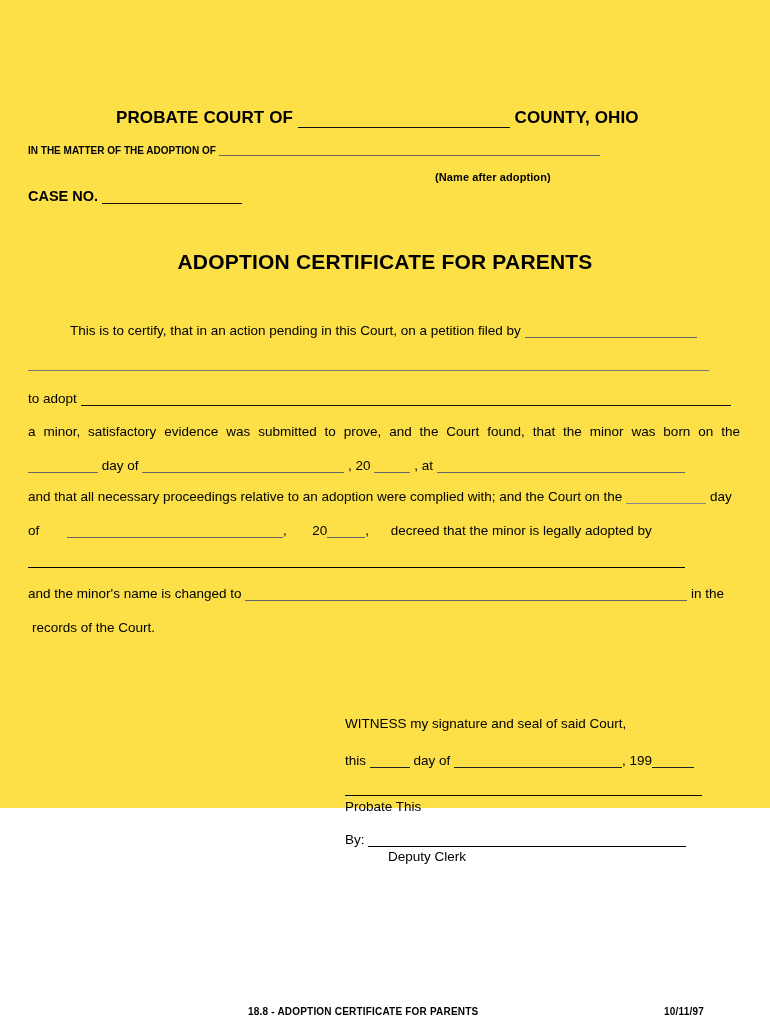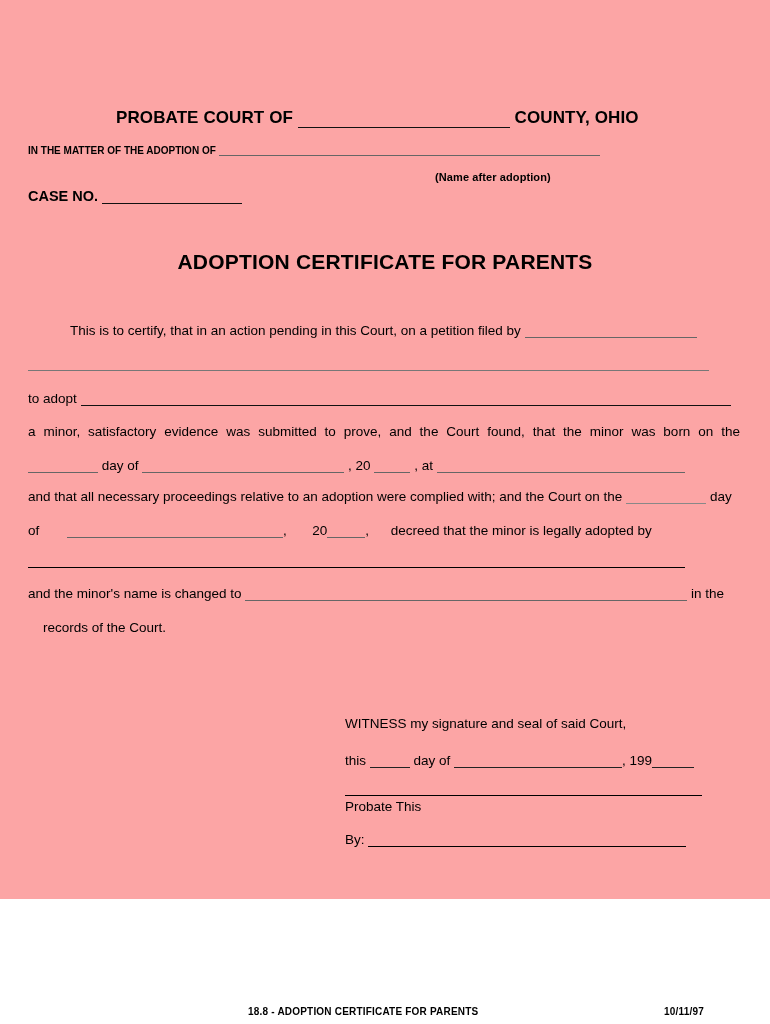--- a/index.html
+++ b/index.html
@@ -13,22 +13,22 @@
     position: relative;
     font-family: "Liberation Sans", sans-serif;
     color: #000000;
     overflow: hidden;
   }
 
   .page {
     position: absolute;
     left: 0; top: 0;
     width: 770px;
-    height: 899px;
-    background: #fca5a5;
+    height: 808px;
+    background: #fde047;
   }
 
   
   .rule {
     display: inline-block;
     vertical-align: bottom;
     border-bottom: 1px solid #444;
     height: 0.92em;
   }
   .rule.dark { border-bottom-color: #111; }
@@ -216,41 +216,42 @@
     </div>
 
     <hr class="hr-full dark" style="position:absolute; left:0; top:243px; width:657px;">
 
     <div class="bl" style="position:absolute; left:0; top:263px;">
       <span>and the minor's name is changed to</span>
       <span class="rule" style="width:442px;border-bottom-color:#666;"></span>
       <span>in the</span>
     </div>
 
-    <div class="bl" style="position:absolute; left:15px; top:297px;">records of the Court.</div>
+    <div class="bl" style="position:absolute; left:4px; top:297px;">records of the Court.</div>
   </div>
 
   <div id="sig-block">
 
     <div class="sig-line">WITNESS my signature and seal of said Court,</div>
 
     <div class="sig-line" style="margin-top:22px;">
       <span>this</span>
       <span class="rule" style="width:40px;border-bottom-color:#222;"></span>
       <span>day of</span>
       <span class="rule" style="width:168px;border-bottom-color:#222;"></span><span>, 199</span><span class="rule" style="width:42px;border-bottom-color:#222;"></span>
     </div>
 
     <div id="sig-judge-rule"></div>
     <div class="sig-role">Probate This</div>
 
     <div class="sig-by">
       <span>By:</span>
       <span class="rule"></span>
     </div>
+    <div class="sig-deputy">Deputy Clerk</div>
   </div>
 
   <div id="footer">
     <span>18.8 - ADOPTION CERTIFICATE FOR PARENTS</span>
     <span>10/11/97</span>
   </div>
 
 </div>
 
 </body></html>

